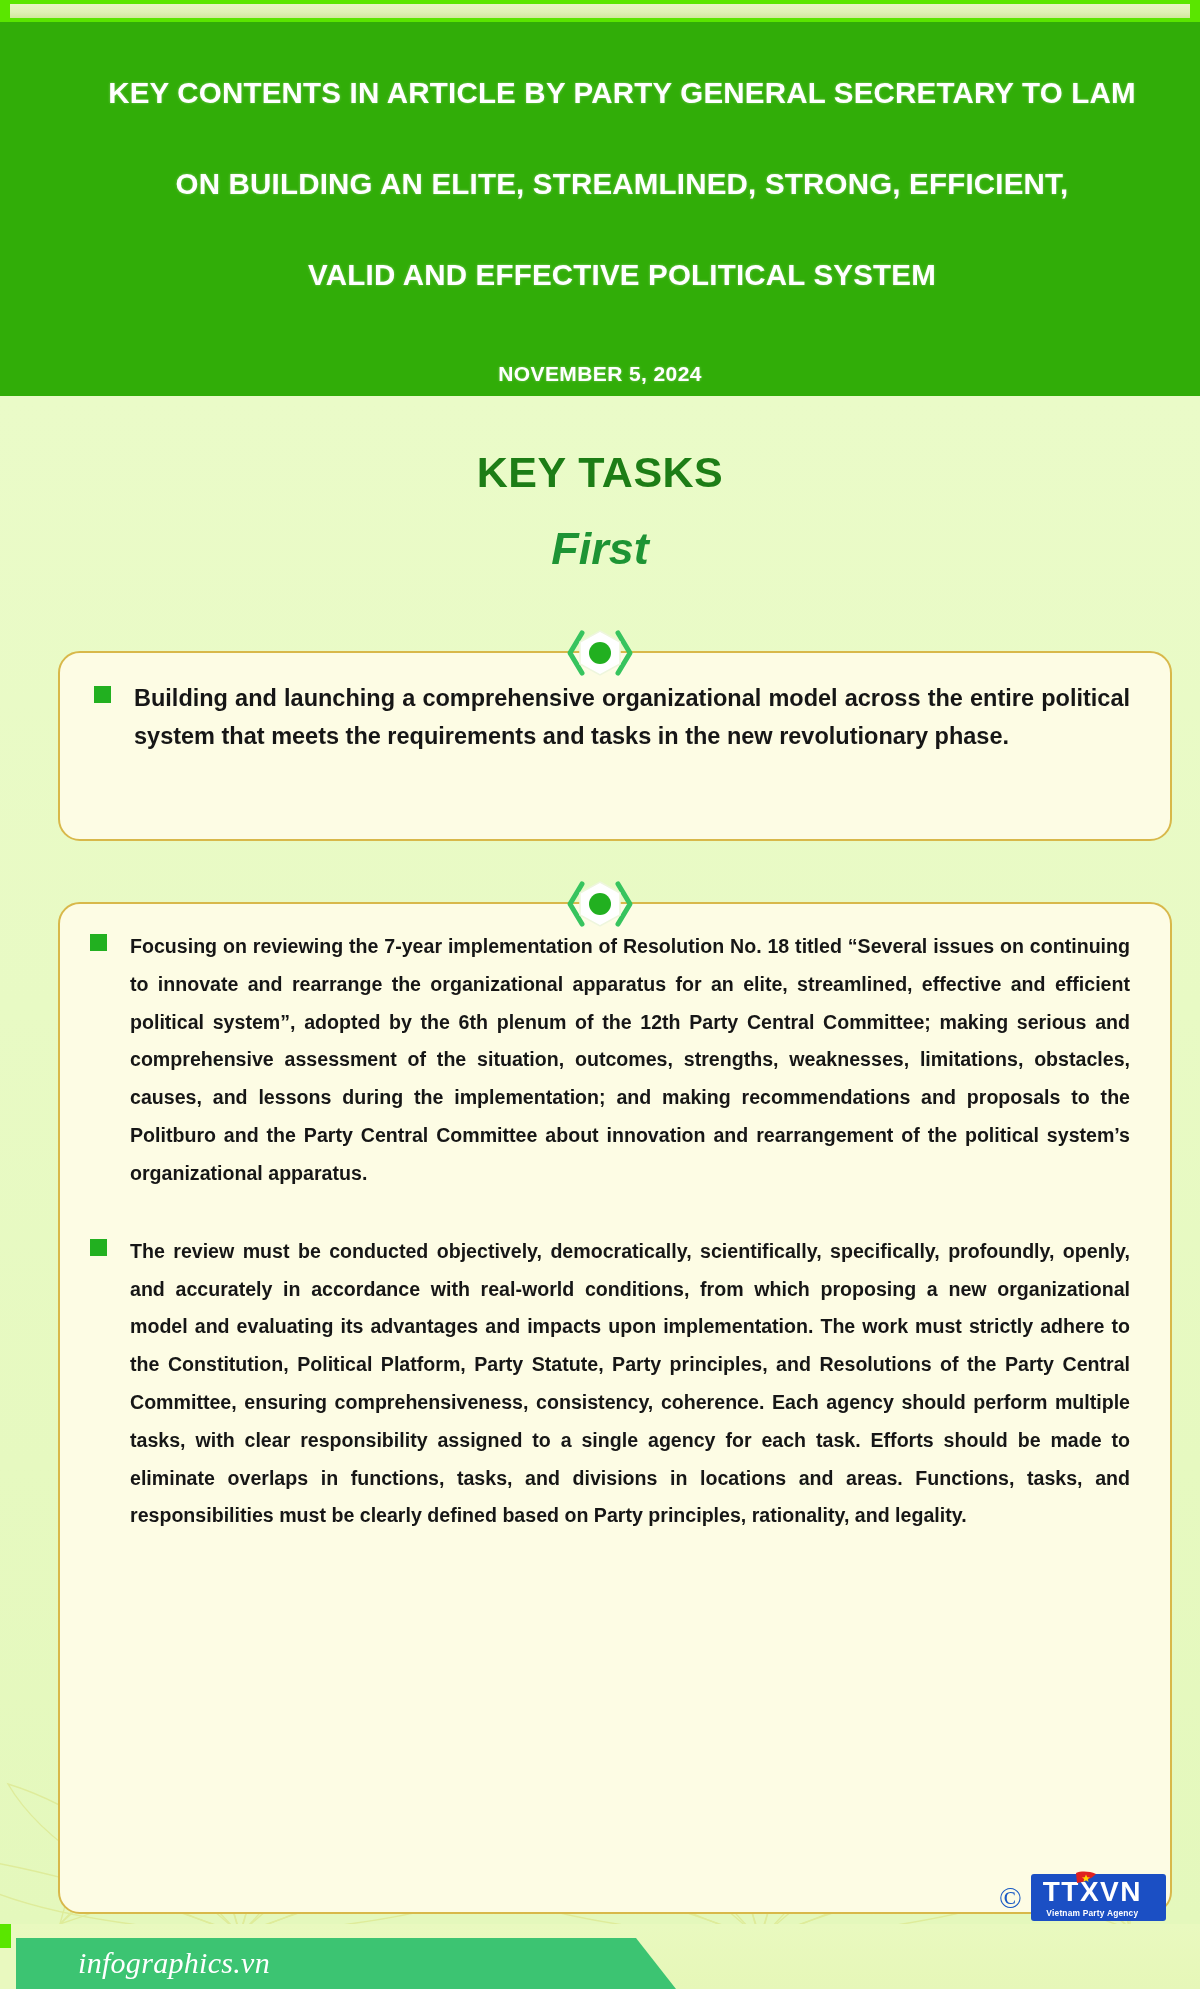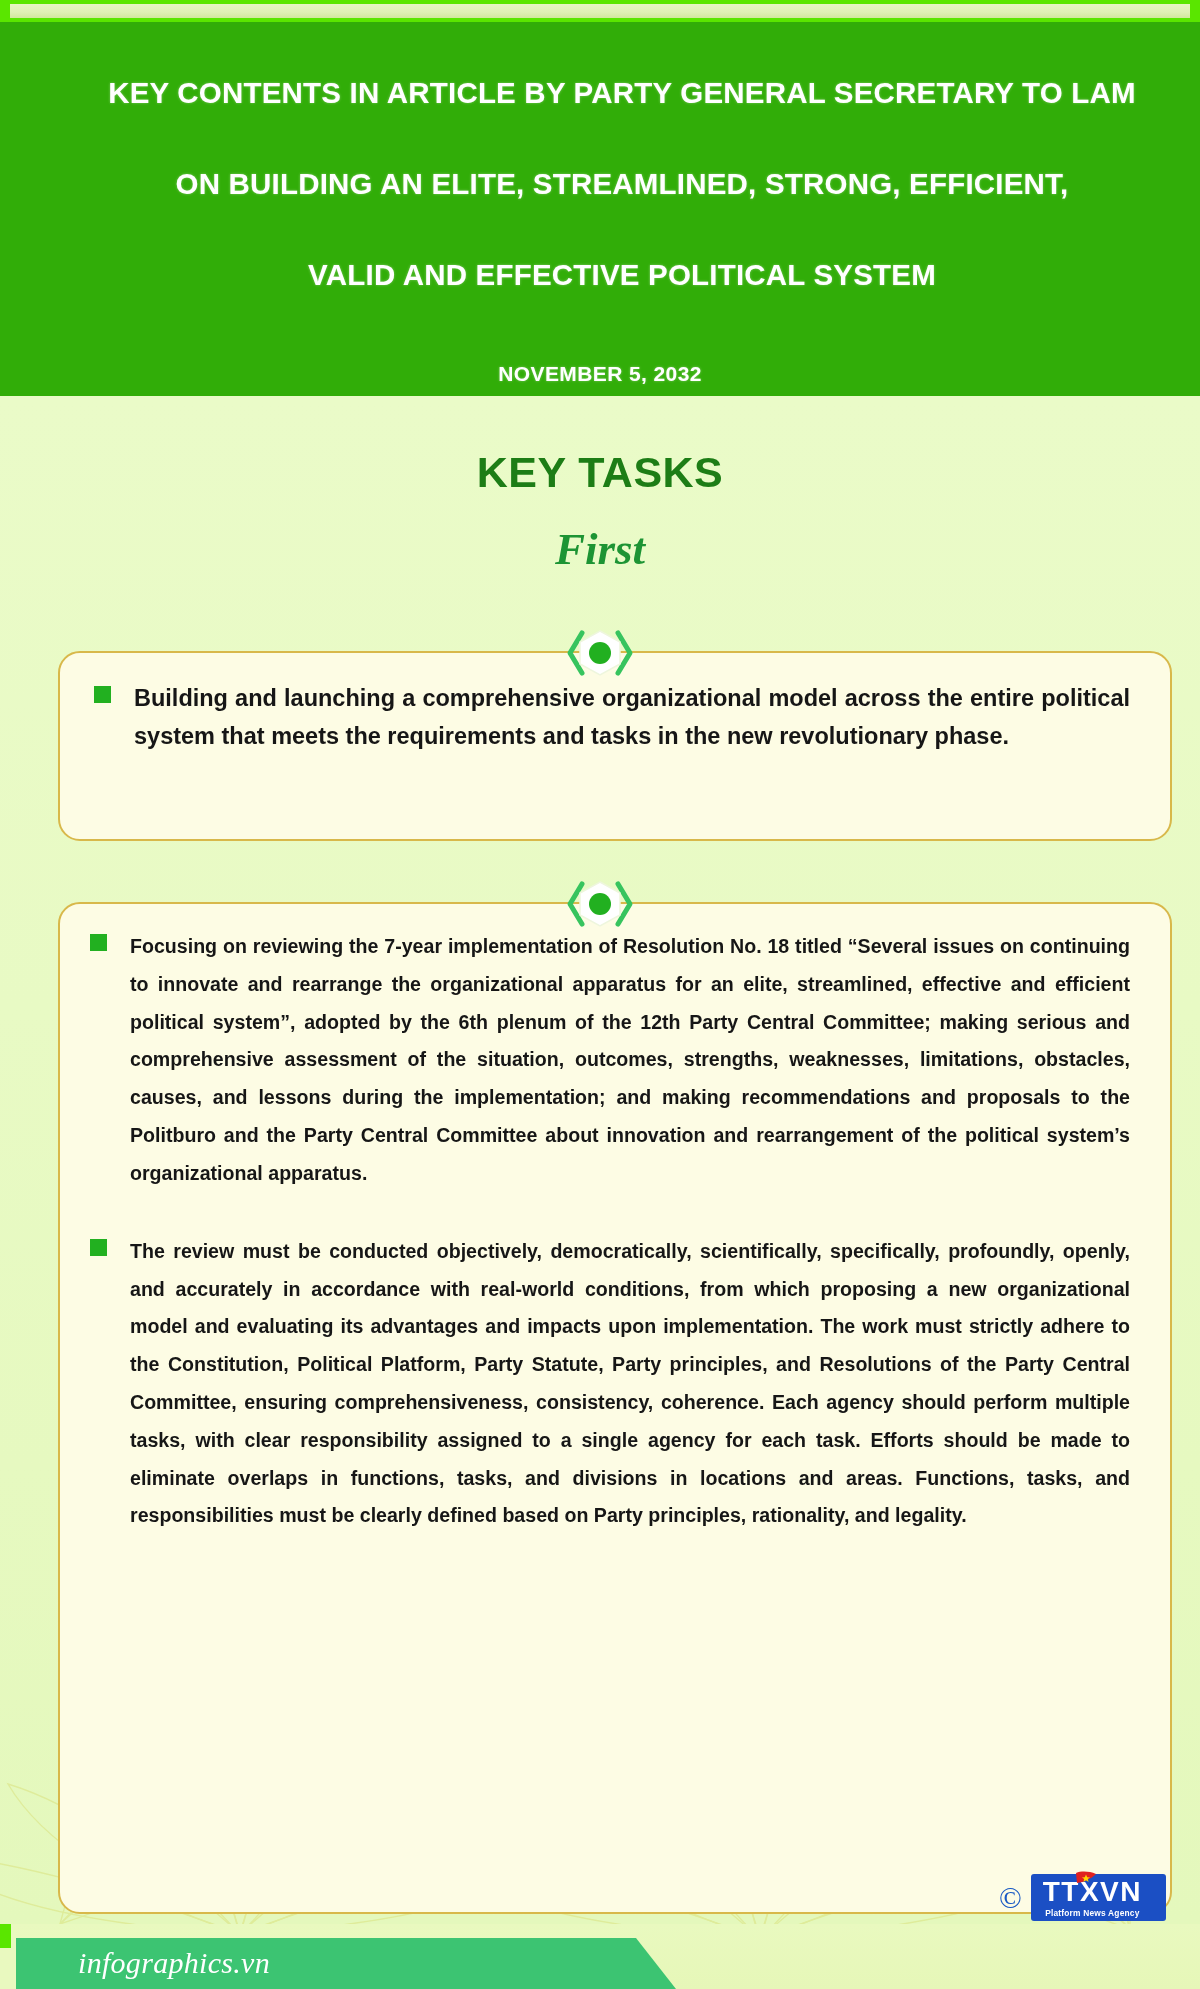--- a/index.html
+++ b/index.html
@@ -64,21 +64,21 @@
     text-align:center;
     color:#1d7d16;
     font-weight:bold;
     font-size:43px;
     letter-spacing:.5px;
   }
   .section-ordinal{
     position:absolute;left:0;right:0;top:127px;
     text-align:center;
     color:#1d9434;
-    font-family:Liberation Serif, serif;
+    font-family:Liberation Sans, sans-serif;
     font-style:italic;
     font-weight:bold;
     font-size:45px;
   }
 
   
   .ornament{
     position:absolute;left:50%;transform:translateX(-50%);
     width:96px;height:50px;z-index:6;
   }
@@ -179,21 +179,21 @@
 <body>
 
 <div class="top-strip">
   <div class="top-strip-inner"></div>
 </div>
 
 <div class="header">
   <div class="header-title ht1">KEY CONTENTS IN ARTICLE BY PARTY GENERAL SECRETARY TO LAM</div>
   <div class="header-title ht2">ON BUILDING AN ELITE, STREAMLINED, STRONG, EFFICIENT,</div>
   <div class="header-title ht3">VALID AND EFFECTIVE POLITICAL SYSTEM</div>
-  <div class="header-date">NOVEMBER 5, 2032</div>
+  <div class="header-date">NOVEMBER 5, 2024</div>
 </div>
 
 <div class="body-area">
 
   <svg class="watermark" viewBox="0 0 1200 640" preserveAspectRatio="none">
     <g fill="none" stroke="#d6da6a" stroke-width="1.4" opacity="0.75">
       <g transform="translate(240,620)">
         <path d="M0,0 C-30,-90 -20,-170 0,-215 C20,-170 30,-90 0,0 Z"></path>
         <path d="M0,0 C-70,-70 -110,-140 -118,-195 C-70,-165 -25,-95 0,0 Z"></path>
         <path d="M0,0 C70,-70 110,-140 118,-195 C70,-165 25,-95 0,0 Z"></path>
@@ -262,21 +262,21 @@
       <span class="bullet"></span>
       <span>The review must be conducted objectively, democratically, scientifically, specifically, profoundly, openly, and accurately in accordance with real-world conditions, from which proposing a new organizational model and evaluating its advantages and impacts upon implementation. The work must strictly adhere to the Constitution, Political Platform, Party Statute, Party principles, and Resolutions of the Party Central Committee, ensuring comprehensiveness, consistency, coherence. Each agency should perform multiple tasks, with clear responsibility assigned to a single agency for each task. Efforts should be made to eliminate overlaps in functions, tasks, and divisions in locations and areas. Functions, tasks, and responsibilities must be clearly defined based on Party principles, rationality, and legality.</span>
     </div>
   </div>
 </div>
 
 <div class="logo-wrap">
   <span class="copyright">©</span>
   <div class="logo-box">
     <span class="logo-main">TTXVN</span>
-    <span class="logo-sub">Platform News Agency</span>
+    <span class="logo-sub">Vietnam Party Agency</span>
     <svg class="logo-flag" viewBox="0 0 22 16">
       <path d="M1,2 C6,0 14,0 21,3 C16,8 9,11 2,12 Z" fill="#e02020"></path>
       <polygon points="11,3.6 12.2,6.3 15.1,6.4 12.8,8.1 13.6,10.9 11,9.3 8.4,10.9 9.2,8.1 6.9,6.4 9.8,6.3" fill="#ffd400"></polygon>
     </svg>
   </div>
 </div>
 
 <div class="footer">
   <div class="footer-banner"></div>
   <div class="footer-text">infographics.vn</div>

